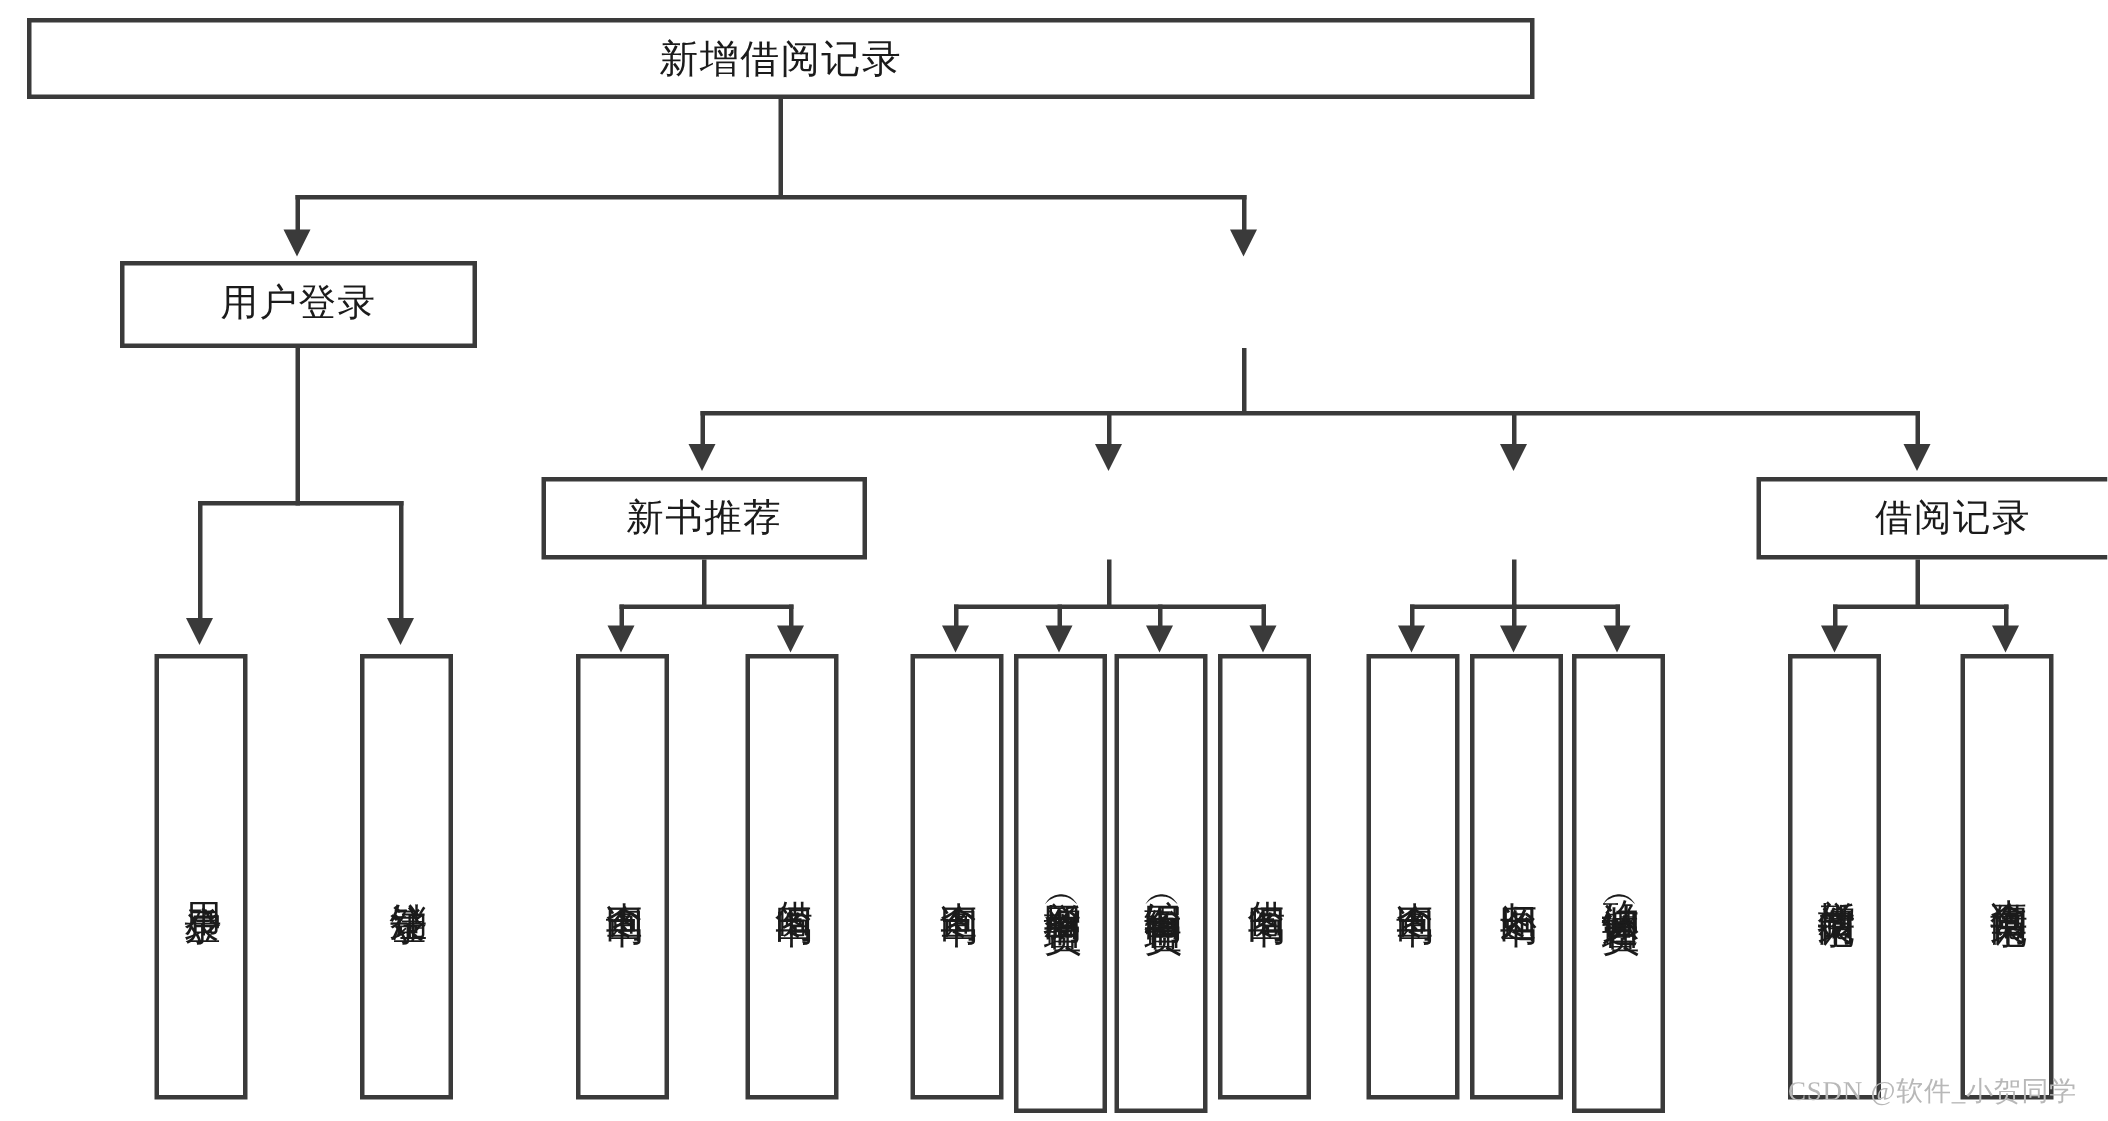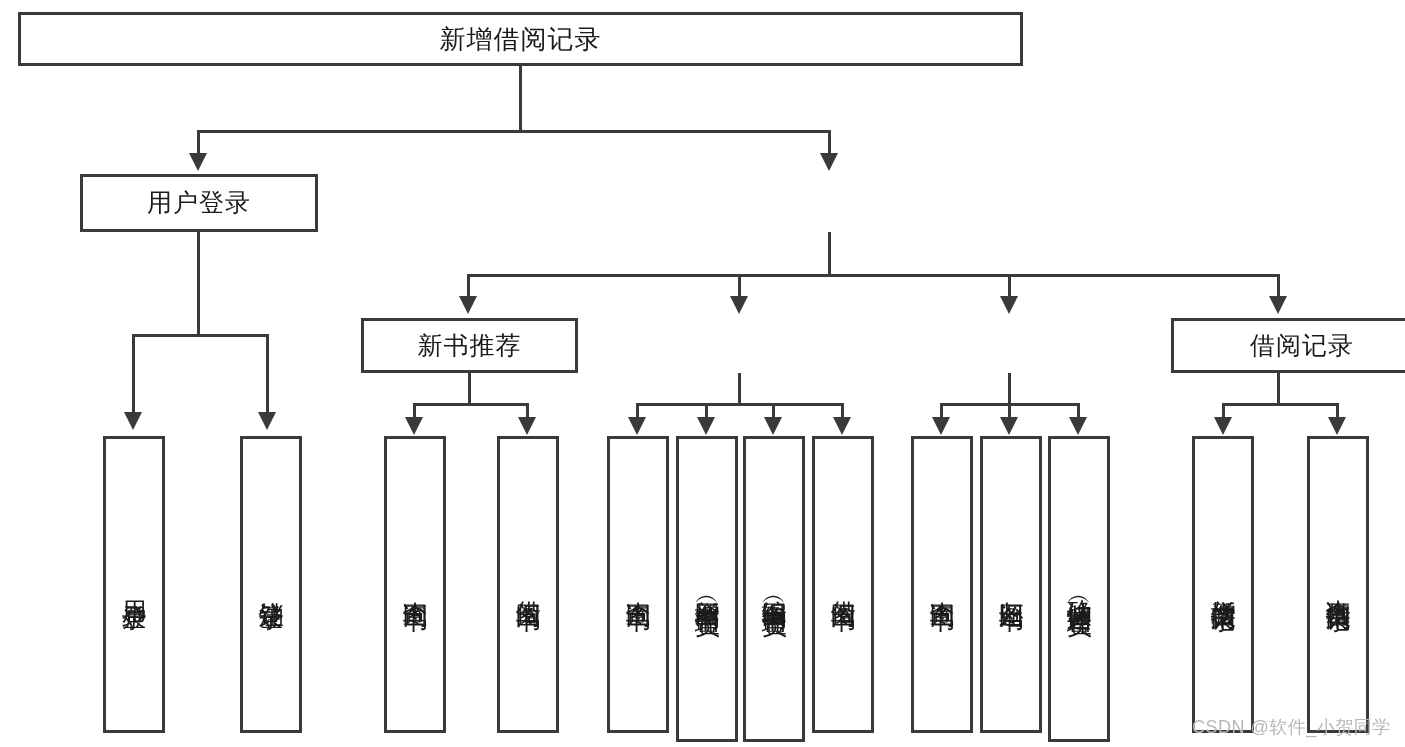--- a/index.html
+++ b/index.html
@@ -58,20 +58,21 @@
     border-left: 9px solid transparent;
     border-right: 9px solid transparent;
     border-top: 18px solid #3a3a3a;
   }
   .watermark {
     position: absolute;
     font-size: 18px;
     color: #b8b8b8;
     white-space: nowrap;
     letter-spacing: 0.5px;
+    font-family: Liberation Serif, serif;
   }
 </style>
 </head>
 <body>
 
 <div id="canvas">
 
   <div class="node node-h root" style="left:18px; top:12px; width:1005px; height:54px;">
     <span>新增借阅记录</span>
   </div>

